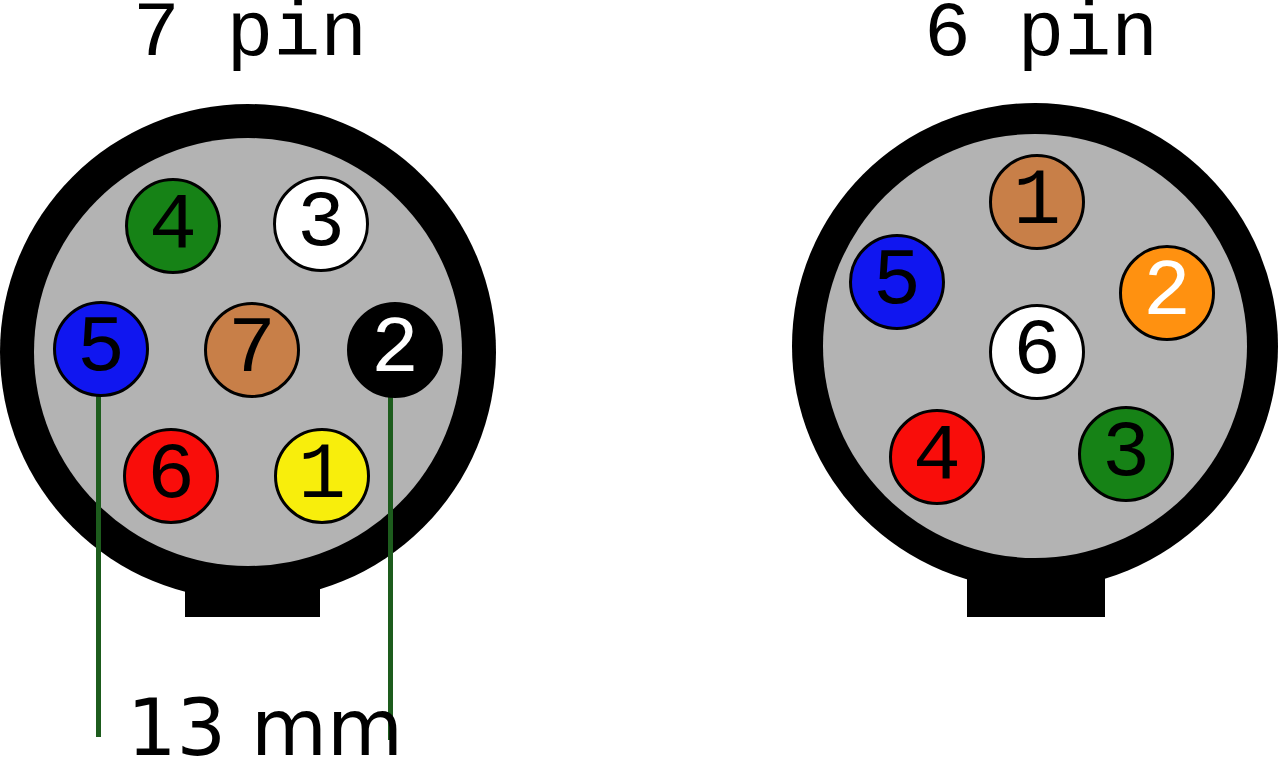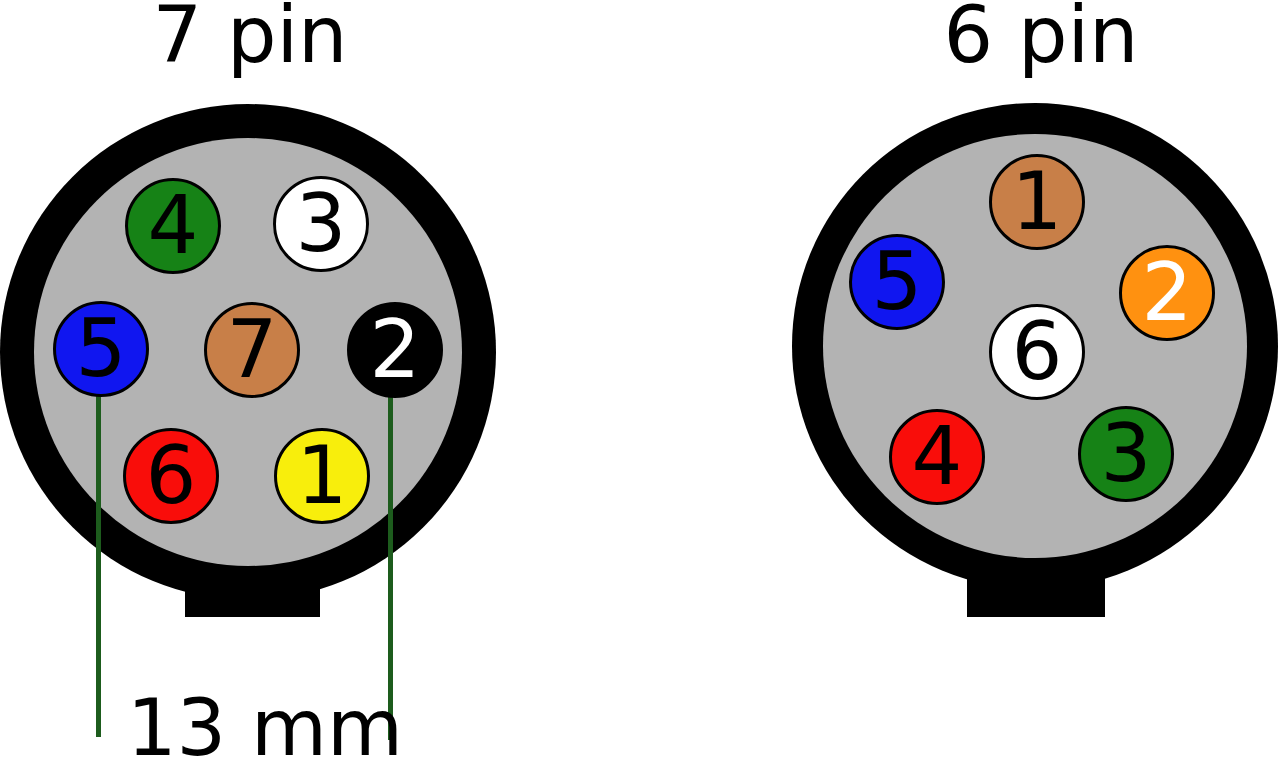--- a/index.html
+++ b/index.html
@@ -3,21 +3,21 @@
 <meta charset="utf-8">
 <style>
   html,body{margin:0;padding:0;background:#ffffff;}
   #canvas{
     position:relative;
     width:1280px;height:757px;
     overflow:hidden;
     background:#ffffff;
     font-family:"DejaVu Sans","Liberation Sans",sans-serif;
   }
-  .connector{position:absolute;inset:0;margin:0;padding:0;}
+  .connector{position:absolute;inset:0;margin:0;padding:0;font-family:Liberation Mono, monospace;}
   .title{
     position:absolute;
     top:-10px;
     margin:0;padding:0;
     font-size:78px;
     font-weight:400;
     color:#000000;
     text-align:center;
     white-space:nowrap;
     z-index:5;

